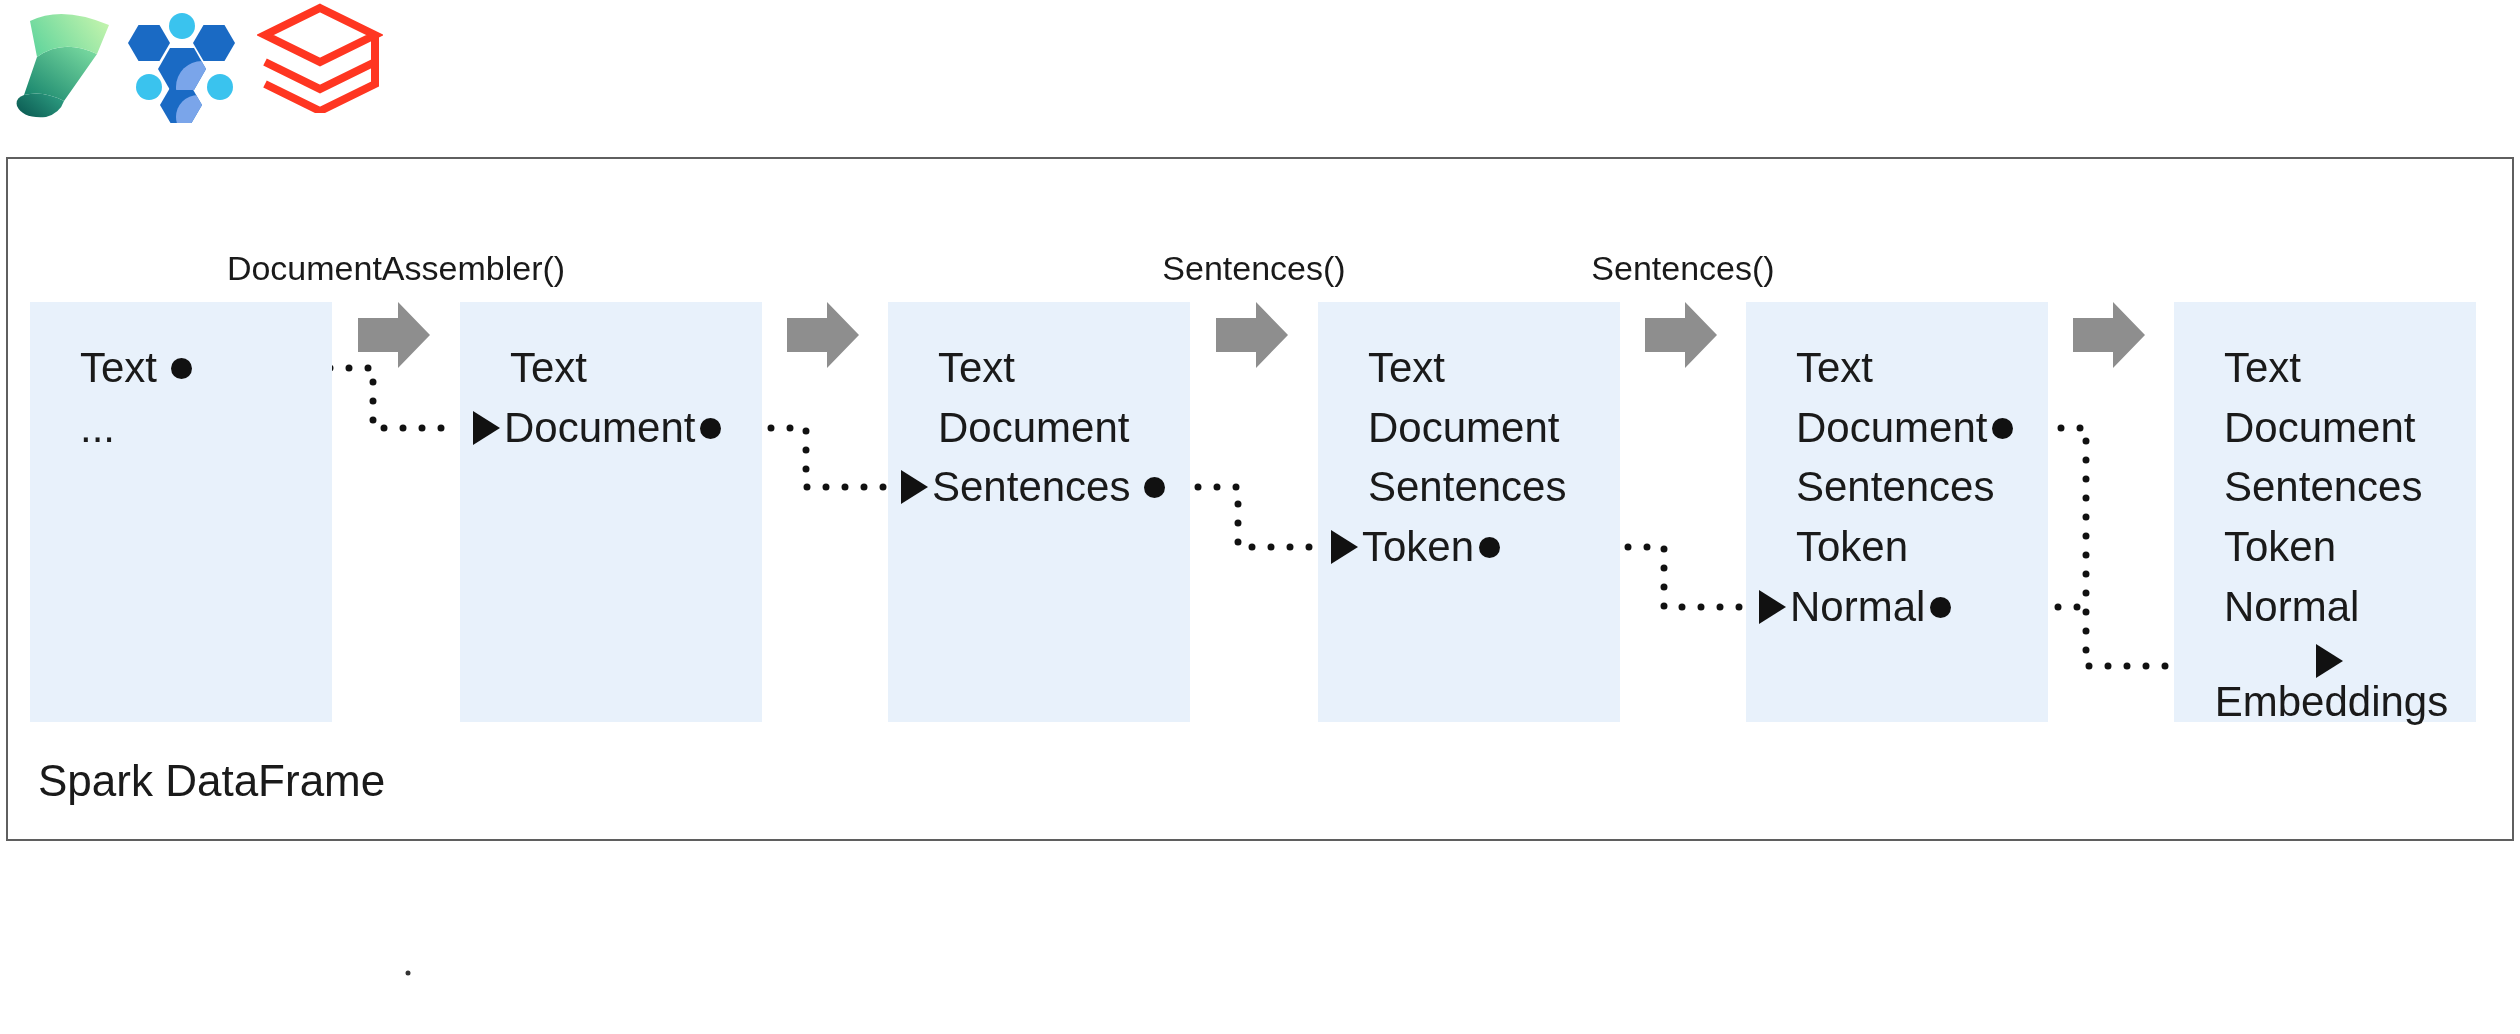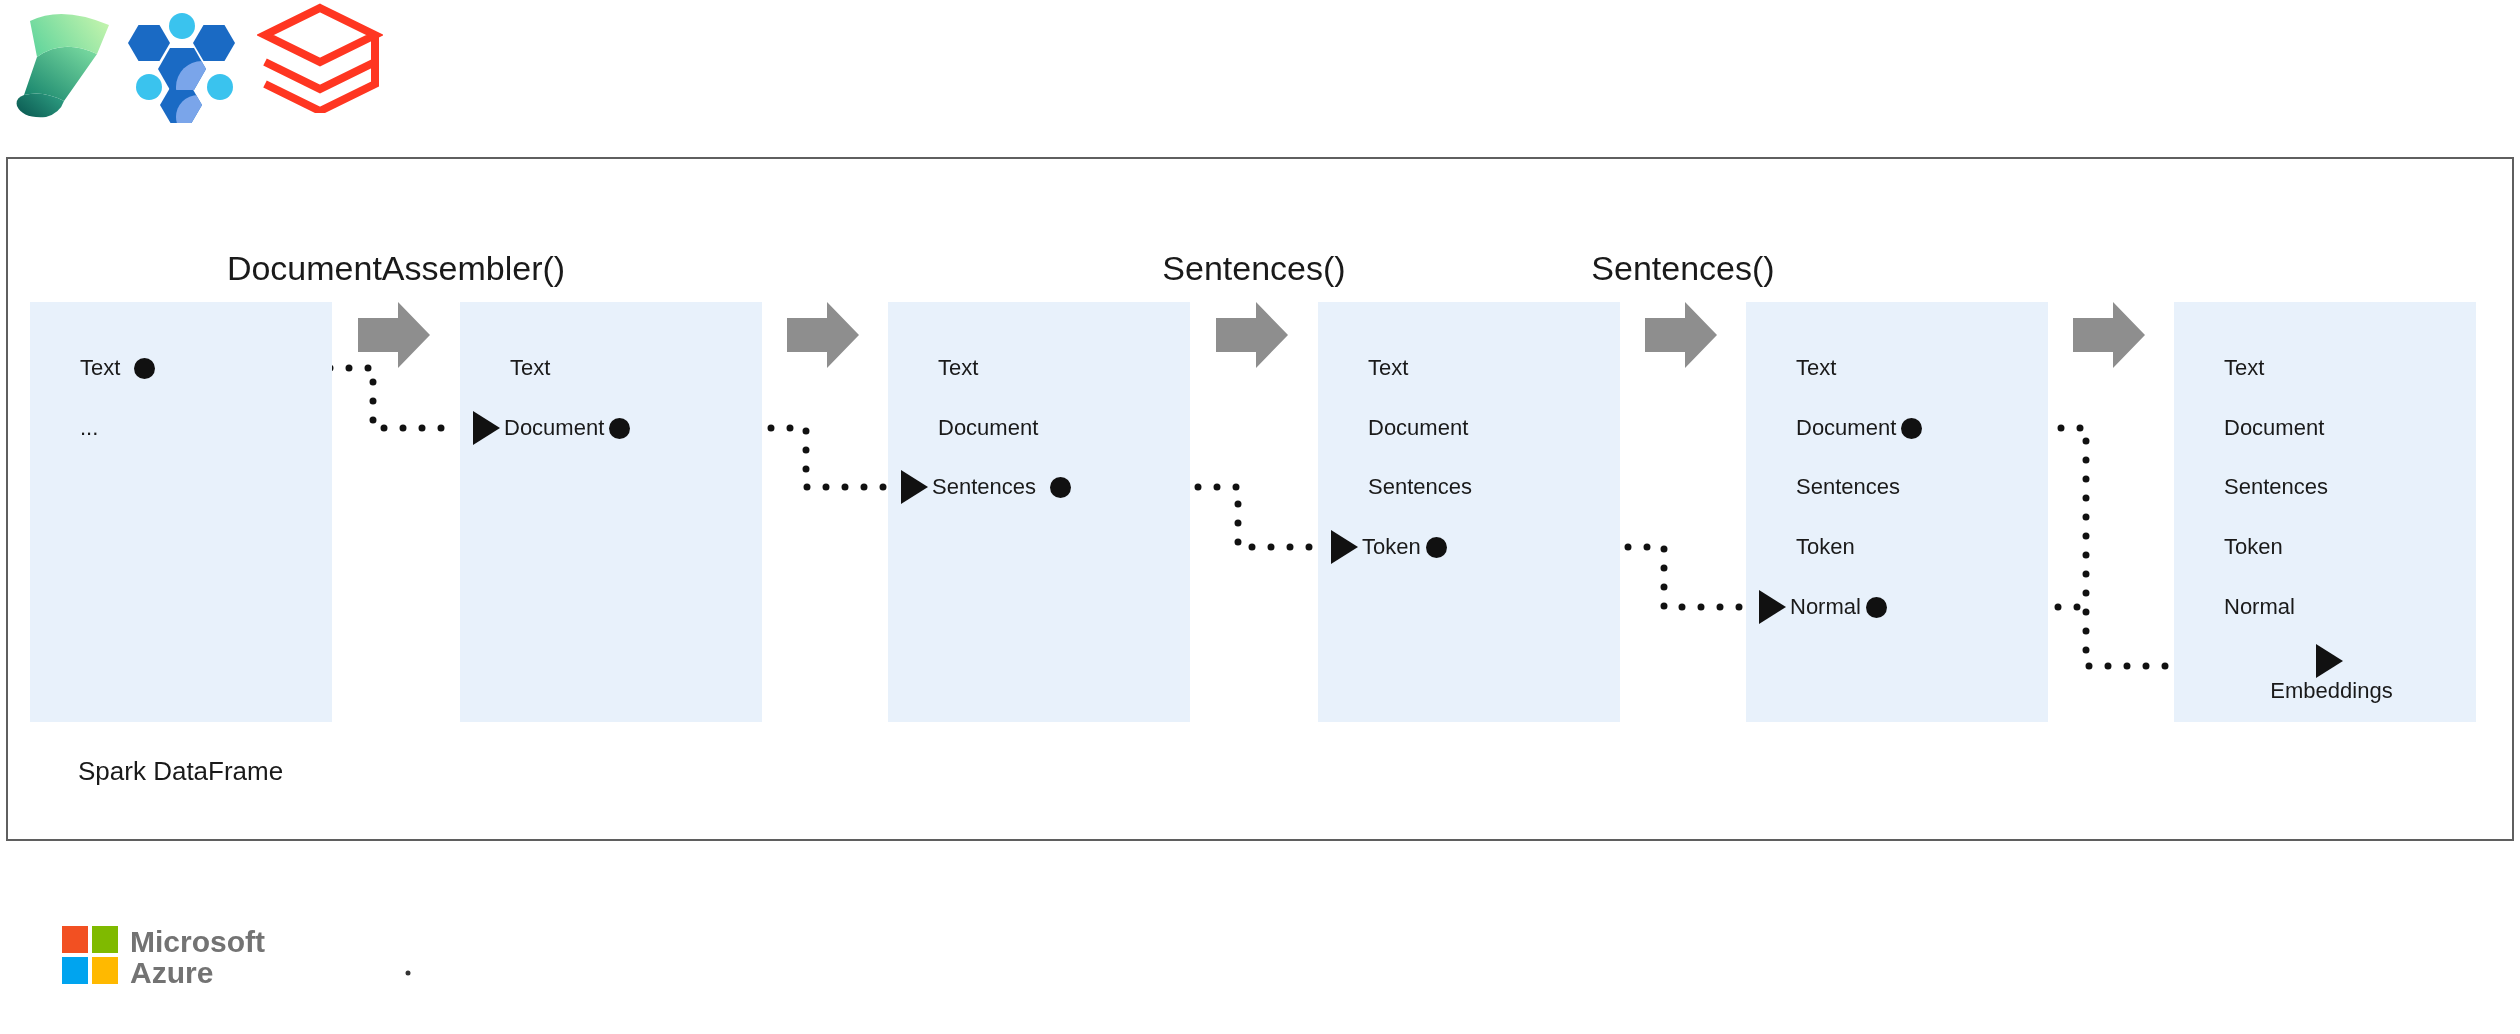--- a/index.html
+++ b/index.html
@@ -17,31 +17,31 @@
   .logos{position:absolute;left:10px;top:3px;display:flex;align-items:flex-start;}
   .logo-fabric{margin-top:2px;}
   .logo-synapse{margin-left:18px;margin-top:10px;}
   .logo-databricks{margin-left:22px;margin-top:0;}
   #frame{position:absolute;left:6px;top:157px;width:2508px;height:684px;
          border:2px solid var(--frame-border);box-sizing:border-box;background:transparent;}
   .stage-label{position:absolute;transform:translateX(-50%);font-size:34px;line-height:40px;
                white-space:nowrap;color:var(--text-dark);}
   .column{position:absolute;background:var(--column-fill);}
   .row{position:absolute;left:0;right:0;height:44px;display:flex;align-items:center;
-       padding-left:50px;font-size:22px;color:var(--text-dark);box-sizing:border-box;}
+       padding-left:50px;font-size:42px;color:var(--text-dark);box-sizing:border-box;}
   .row.has-arrow{padding-left:13px;}
   .tri{width:0;height:0;border-left:27px solid var(--connector);
        border-top:17px solid transparent;border-bottom:17px solid transparent;
        margin-right:4px;flex:none;}
   .dotc{width:21px;height:21px;border-radius:50%;background:var(--connector);margin-left:5px;flex:none;}
   .dotc.gap{margin-left:14px;}
   #overlay{position:absolute;left:0;top:0;pointer-events:none;}
   .connector{fill:none;stroke:var(--connector);stroke-width:7;stroke-linecap:round;stroke-dasharray:0 19;}
   .flow-arrow{fill:var(--flow-arrow);}
-  #spark-label{position:absolute;left:38px;top:756px;font-size:26px;color:var(--text-dark);margin-left:40px;}
+  #spark-label{position:absolute;left:38px;top:756px;font-size:44px;color:var(--text-dark);}
   .azure{position:absolute;left:62px;top:926px;display:flex;align-items:flex-start;}
   .brand{margin-left:12px;font-size:30px;font-weight:700;color:var(--brand-text-gray);line-height:31px;}
   .ms-red{fill:var(--ms-red);} .ms-green{fill:var(--ms-green);} .ms-blue{fill:var(--ms-blue);} .ms-yellow{fill:var(--ms-yellow);}
   .db-stroke{fill:none;stroke:var(--databricks-red);stroke-width:8;stroke-miterlimit:10;}
   .syn-blue{fill:var(--synapse-blue);} .syn-lb{fill:var(--synapse-light-blue);opacity:.95;}
   .syn-cyan{fill:var(--synapse-cyan);}
   .s-flight{stop-color:var(--fabric-light);} .s-fgreen{stop-color:var(--fabric-green);}
   .s-fteal{stop-color:var(--fabric-teal);} .s-fmint{stop-color:var(--fabric-mint);}
   .s-fdark{stop-color:var(--fabric-dark);} .s-fdark2{stop-color:var(--fabric-dark2);}
 </style>
@@ -114,32 +114,20 @@
       <polygon points="2073,318 2113,318 2113,302 2145,335 2113,368 2113,352 2073,352" class="flow-arrow"></polygon>
       <path d="M178,368 L373,368 L373,428 L458,428" class="connector"></path>
       <path d="M695,428 L806,428 L806,487 L890,487" class="connector"></path>
       <path d="M1122,487 L1238,487 L1238,547 L1322,547" class="connector"></path>
       <path d="M1495,547 L1664,547 L1664,607 L1750,607" class="connector"></path>
       <path d="M1985,428 L2086,428 L2086,666 L2180,666" class="connector"></path>
       <path d="M1925,607 L2086,607" class="connector"></path>
       <circle cx="408" cy="973" r="2.5" fill="#333"></circle>
     </svg>
 
-  <div class="azure">
-    <svg width="56" height="58" viewBox="0 0 56 58">
-      <rect class="ms-red" x="0" y="0" width="26" height="27"></rect>
-      <rect class="ms-green" x="30" y="0" width="26" height="27"></rect>
-      <rect class="ms-blue" x="0" y="31" width="26" height="27"></rect>
-      <rect class="ms-yellow" x="30" y="31" width="26" height="27"></rect>
-    </svg>
-    <div class="brand">
-      <div>Microsoft</div>
-      <div>Azure</div>
-    </div>
-  </div>
 
 <div class="stage-label" style="left: 396px; top: 248px;">DocumentAssembler()</div>
     <div class="stage-label" style="left: 1254px; top: 248px;">Sentences()</div>
     <div class="stage-label" style="left: 1683px; top: 248px;">Sentences()</div>
     <div class="column" style="left: 30px; top: 302px; width: 302px; height: 420px;">
       <div class="row" style="top: 44px;">
         <span class="lbl">Text</span>
         <span class="dotc gap"></span>
       </div>
       <div class="row" style="top: 104px;">

